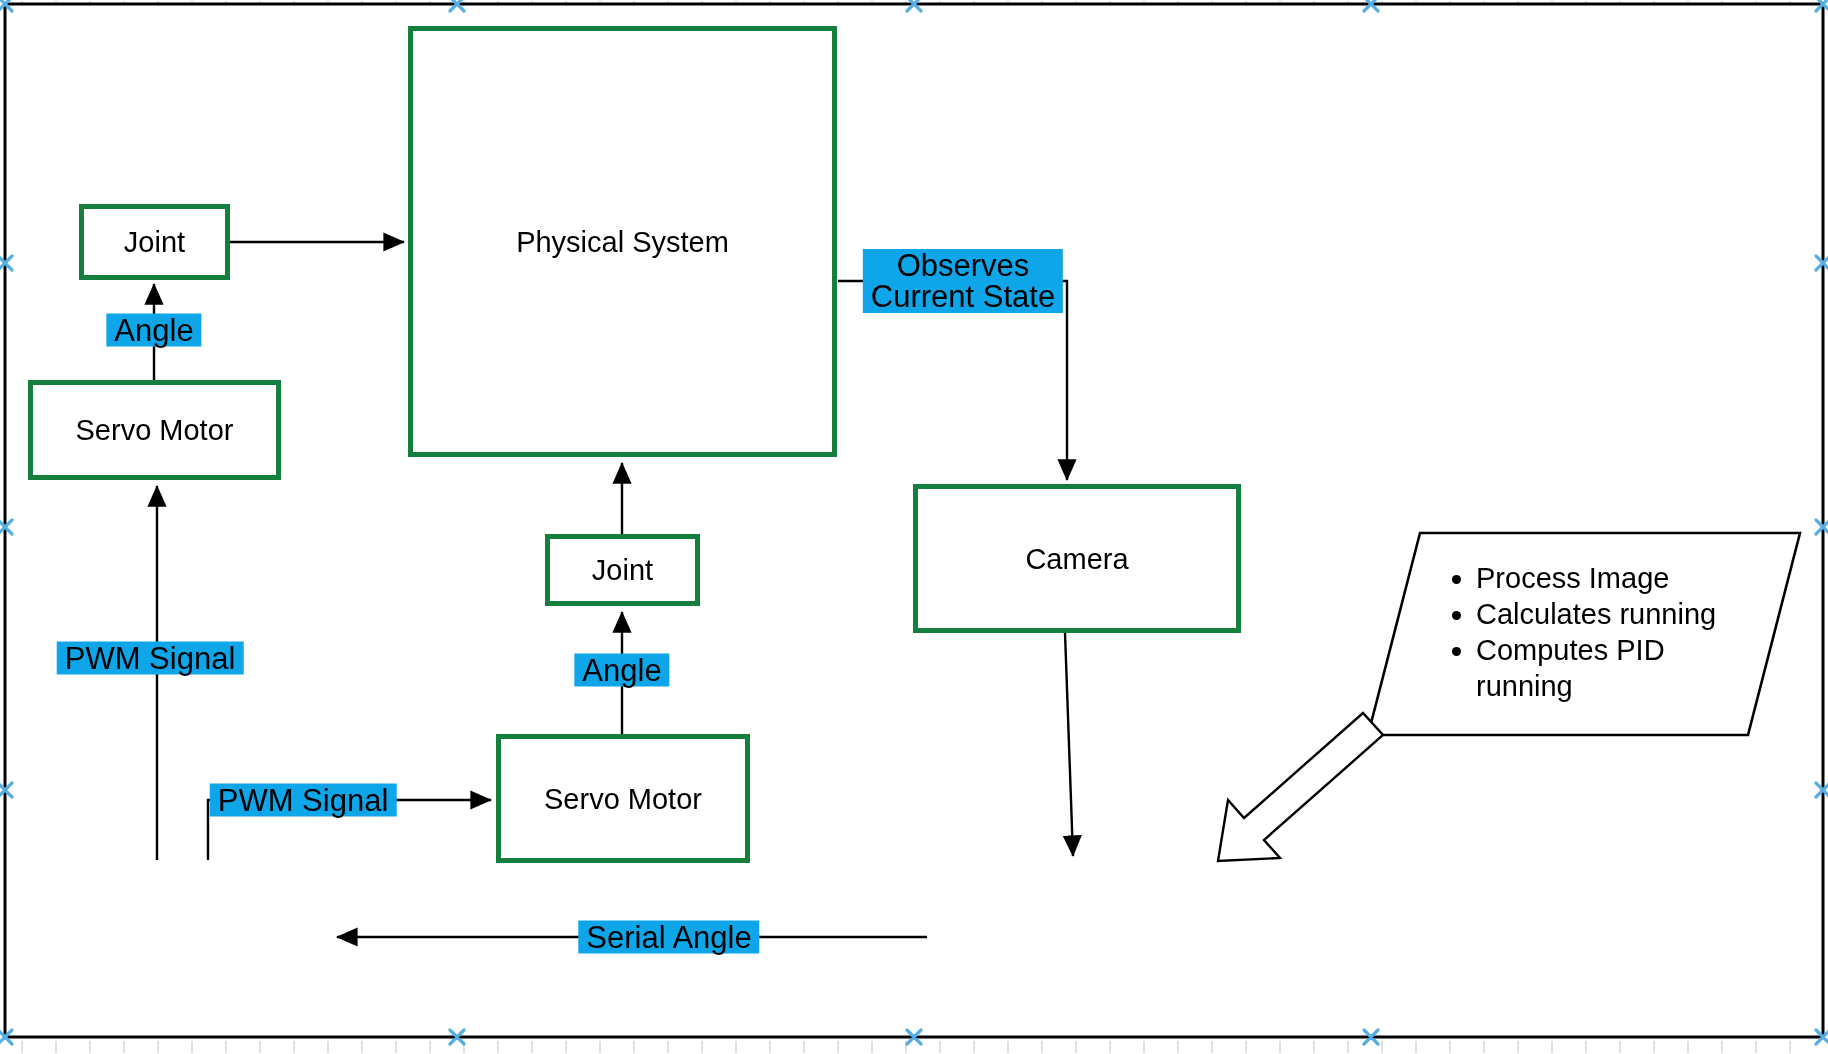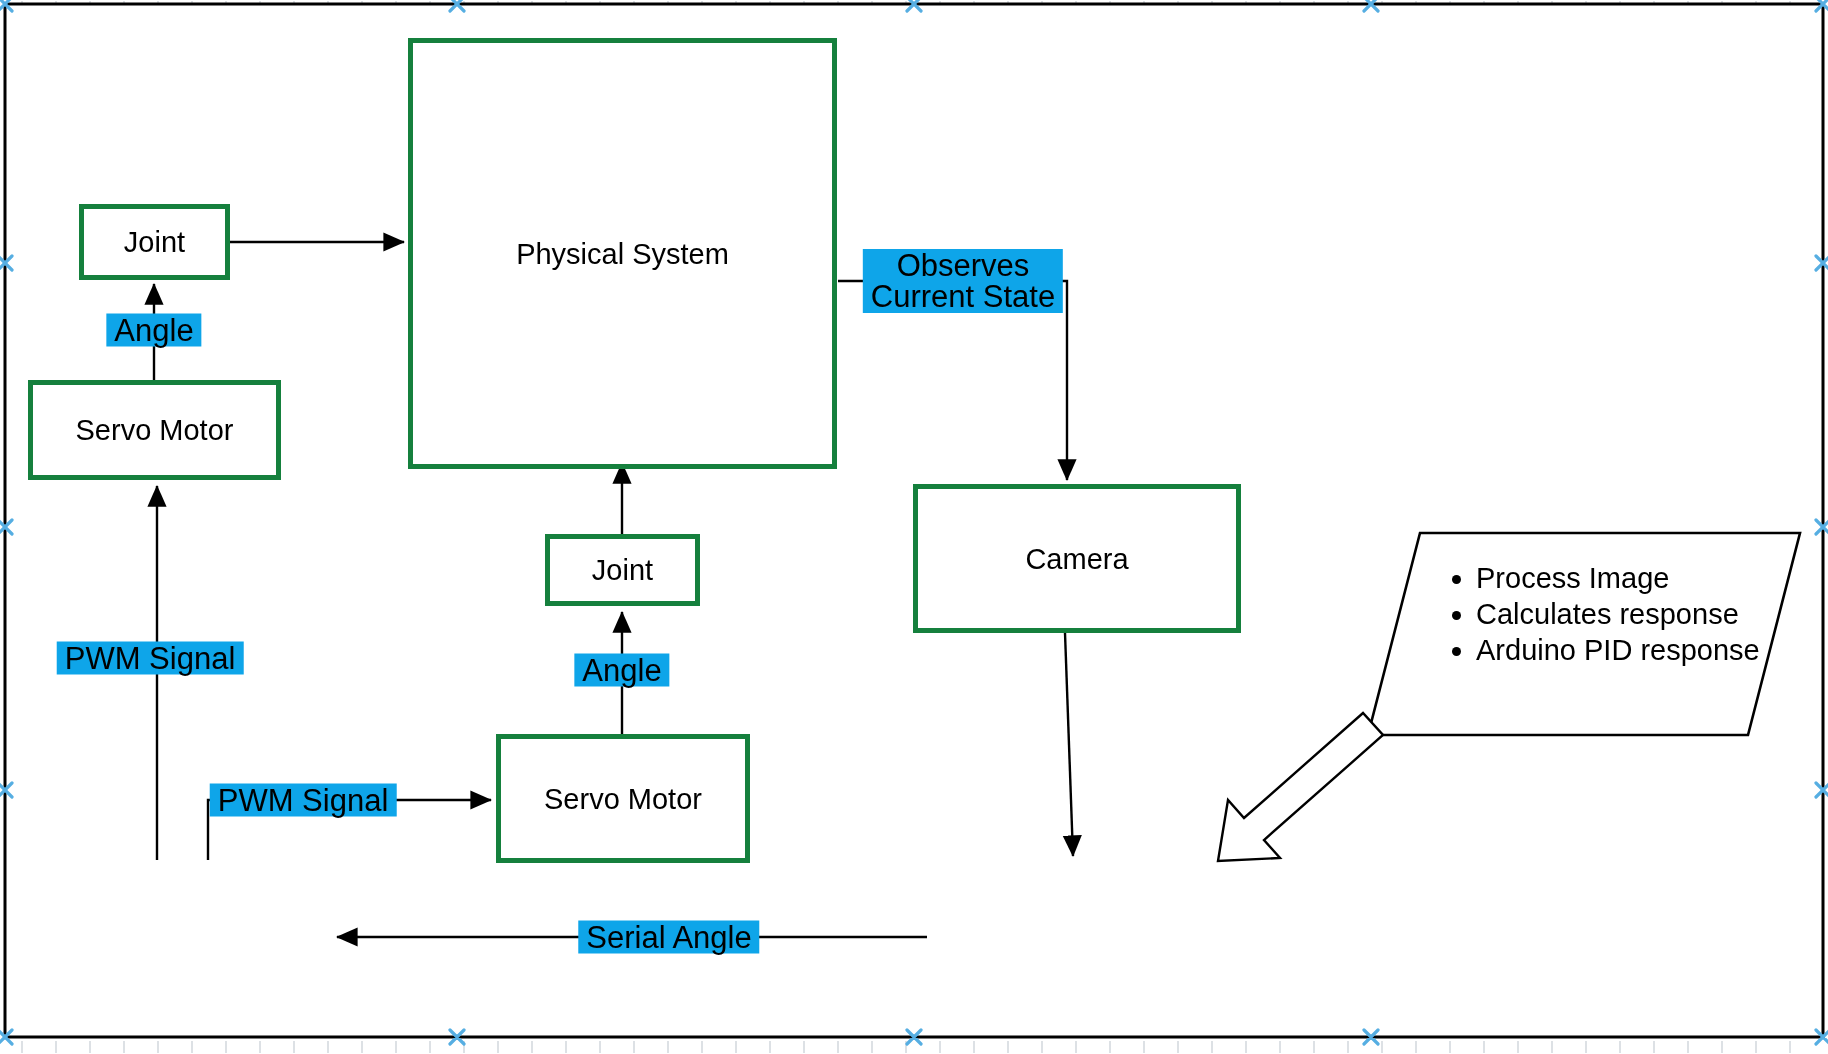--- a/index.html
+++ b/index.html
@@ -76,21 +76,21 @@
 
     <g>
       <path d="M1218 861 L1228 800 L1244 818 L1363 713 L1383 735 L1264 840 L1280 858 Z" fill="#fff" stroke="#000" stroke-width="2.4"></path>
     </g>
 
     <path id="guides" d="M-2 -3 L12 11 M-2 11 L12 -3 M450 -3 L464 11 M450 11 L464 -3 M907 -3 L921 11 M907 11 L921 -3 M1364 -3 L1378 11 M1364 11 L1378 -3 M1816 -3 L1830 11 M1816 11 L1830 -3 M-2 1030 L12 1044 M-2 1044 L12 1030 M450 1030 L464 1044 M450 1044 L464 1030 M907 1030 L921 1044 M907 1044 L921 1030 M1364 1030 L1378 1044 M1364 1044 L1378 1030 M1816 1030 L1830 1044 M1816 1044 L1830 1030 M-2 256 L12 270 M-2 270 L12 256 M-2 520 L12 534 M-2 534 L12 520 M-2 783 L12 797 M-2 797 L12 783 M1816 256 L1830 270 M1816 270 L1830 256 M1816 520 L1830 534 M1816 534 L1830 520 M1816 783 L1830 797 M1816 797 L1830 783 " stroke="#56aee2" stroke-width="3.2" fill="none" stroke-linecap="round"></path>
   </svg>
 
   <div class="node" style="left:79px;top:204px;width:151px;height:76px;">Joint</div>
 
-  <div class="node" style="left:408px;top:38px;width:429px;height:431px;">Physical System</div>
+  <div class="node" style="left:408px;top:26px;width:429px;height:431px;">Physical System</div>
 
   <div class="node" style="left:28px;top:380px;width:253px;height:100px;">Servo Motor</div>
 
   <div class="node" style="left:545px;top:534px;width:155px;height:72px;">Joint</div>
 
   <div class="node" style="left:496px;top:734px;width:254px;height:129px;">Servo Motor</div>
 
 
   <div class="node" style="left:913px;top:484px;width:328px;height:149px;">Camera</div>
 
@@ -104,18 +104,18 @@
   <div class="elabel" style="left:303px;top:800px;">PWM Signal</div>
 
   <div class="elabel" style="left:669px;top:937px;">Serial Angle</div>
 
   <div class="elabel" style="left:963px;top:281px;">Observes
 Current State</div>
 
   <div class="note-text">
     <ul>
       <li>Process Image</li>
-      <li>Calculates response</li>
-      <li>Arduino PID response</li>
+      <li>Calculates running</li>
+      <li>Computes PID running</li>
     </ul>
   </div>
 
 </div>
 
 </body></html>

